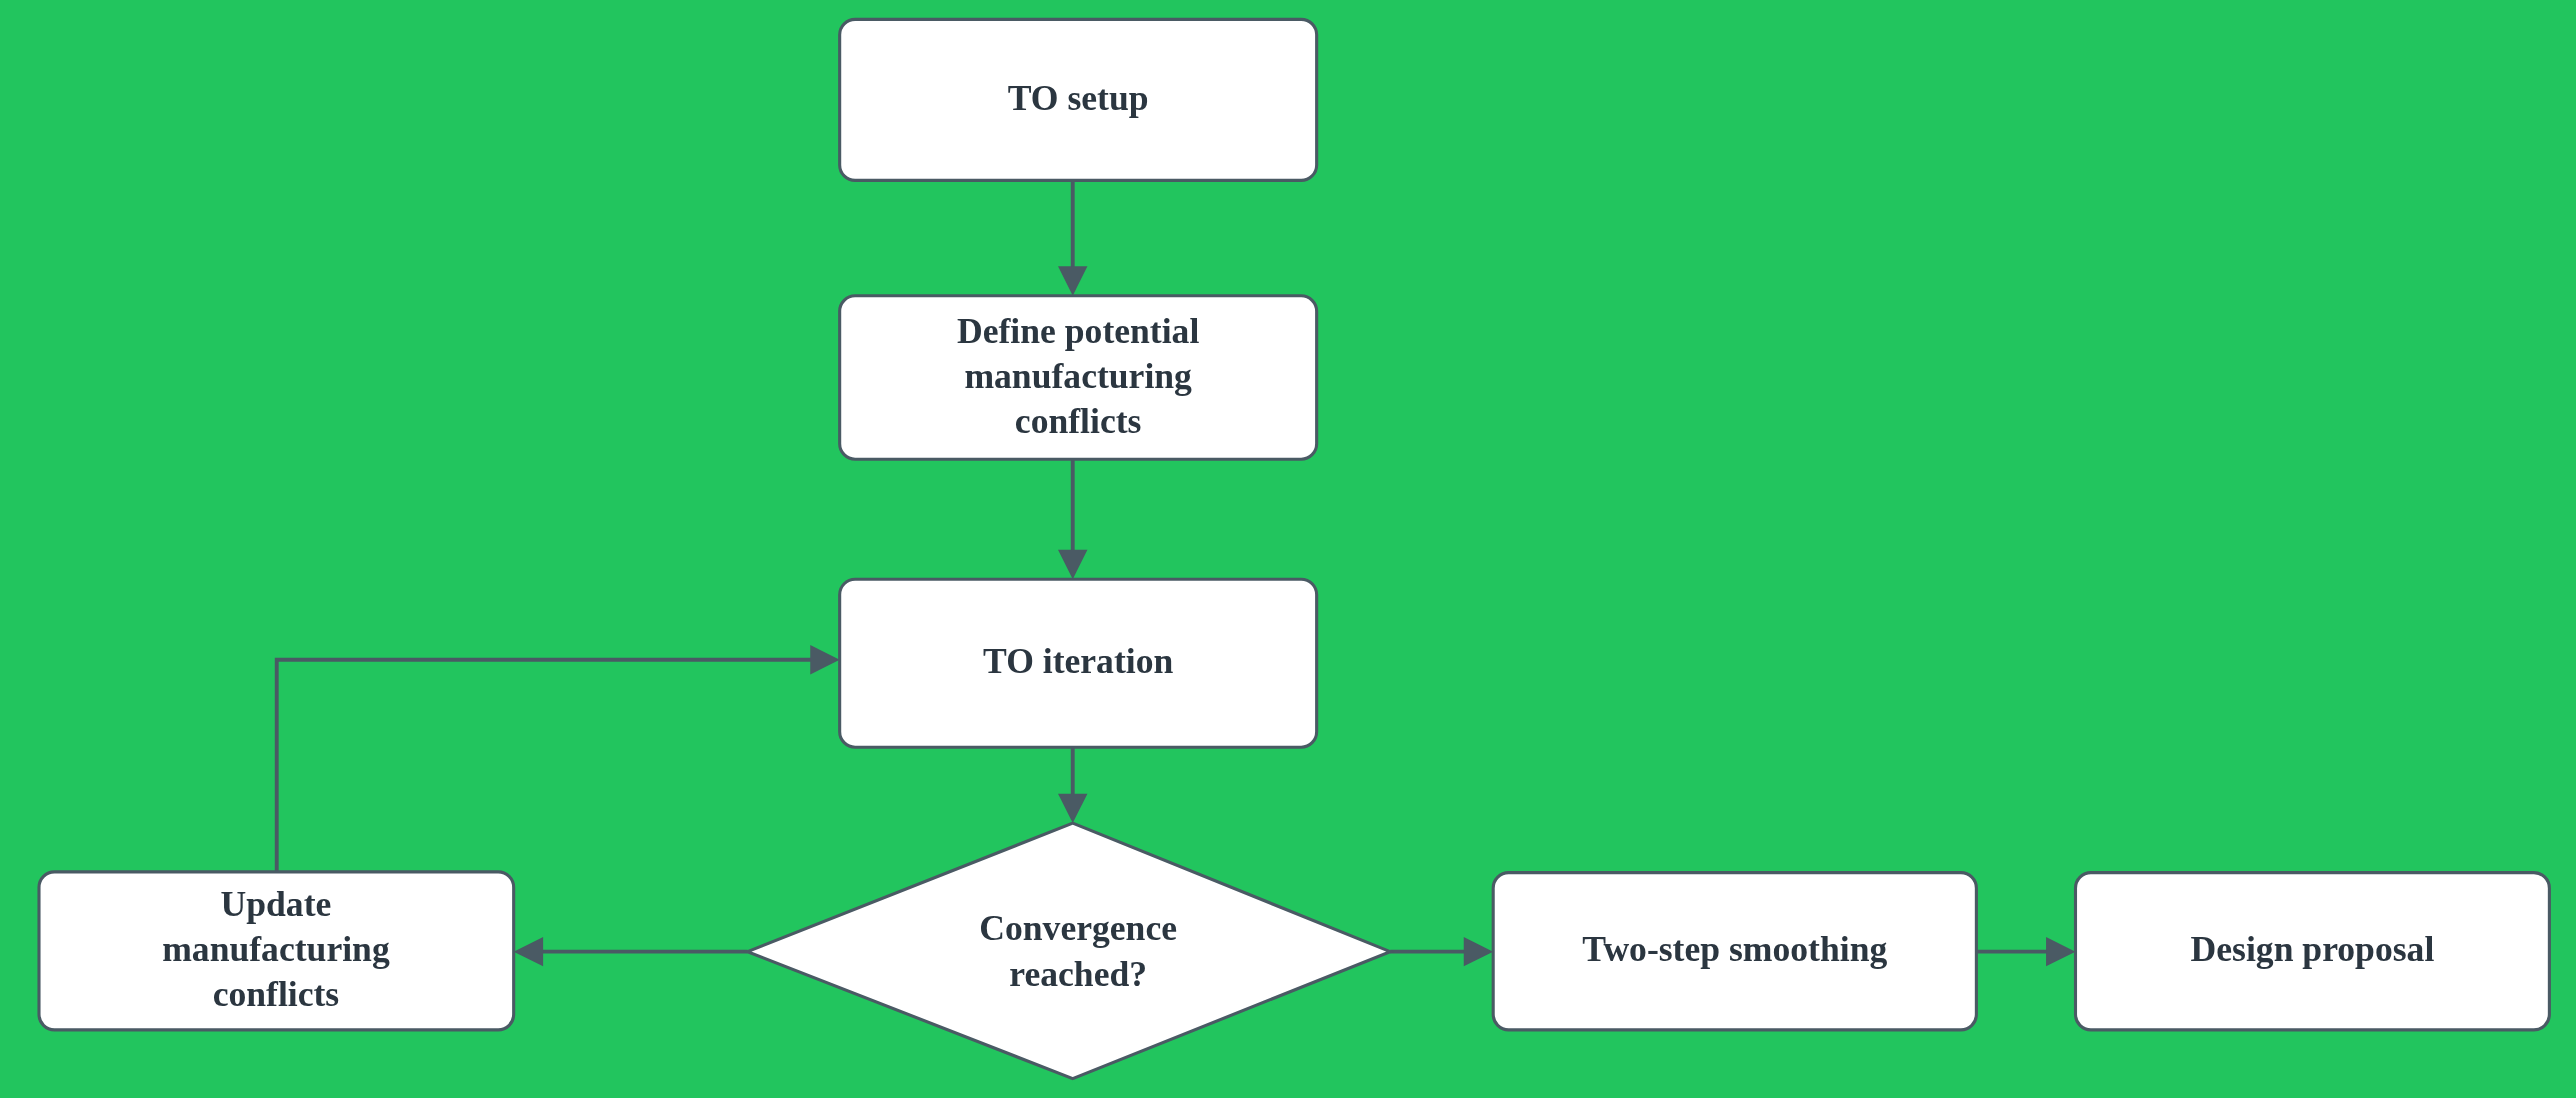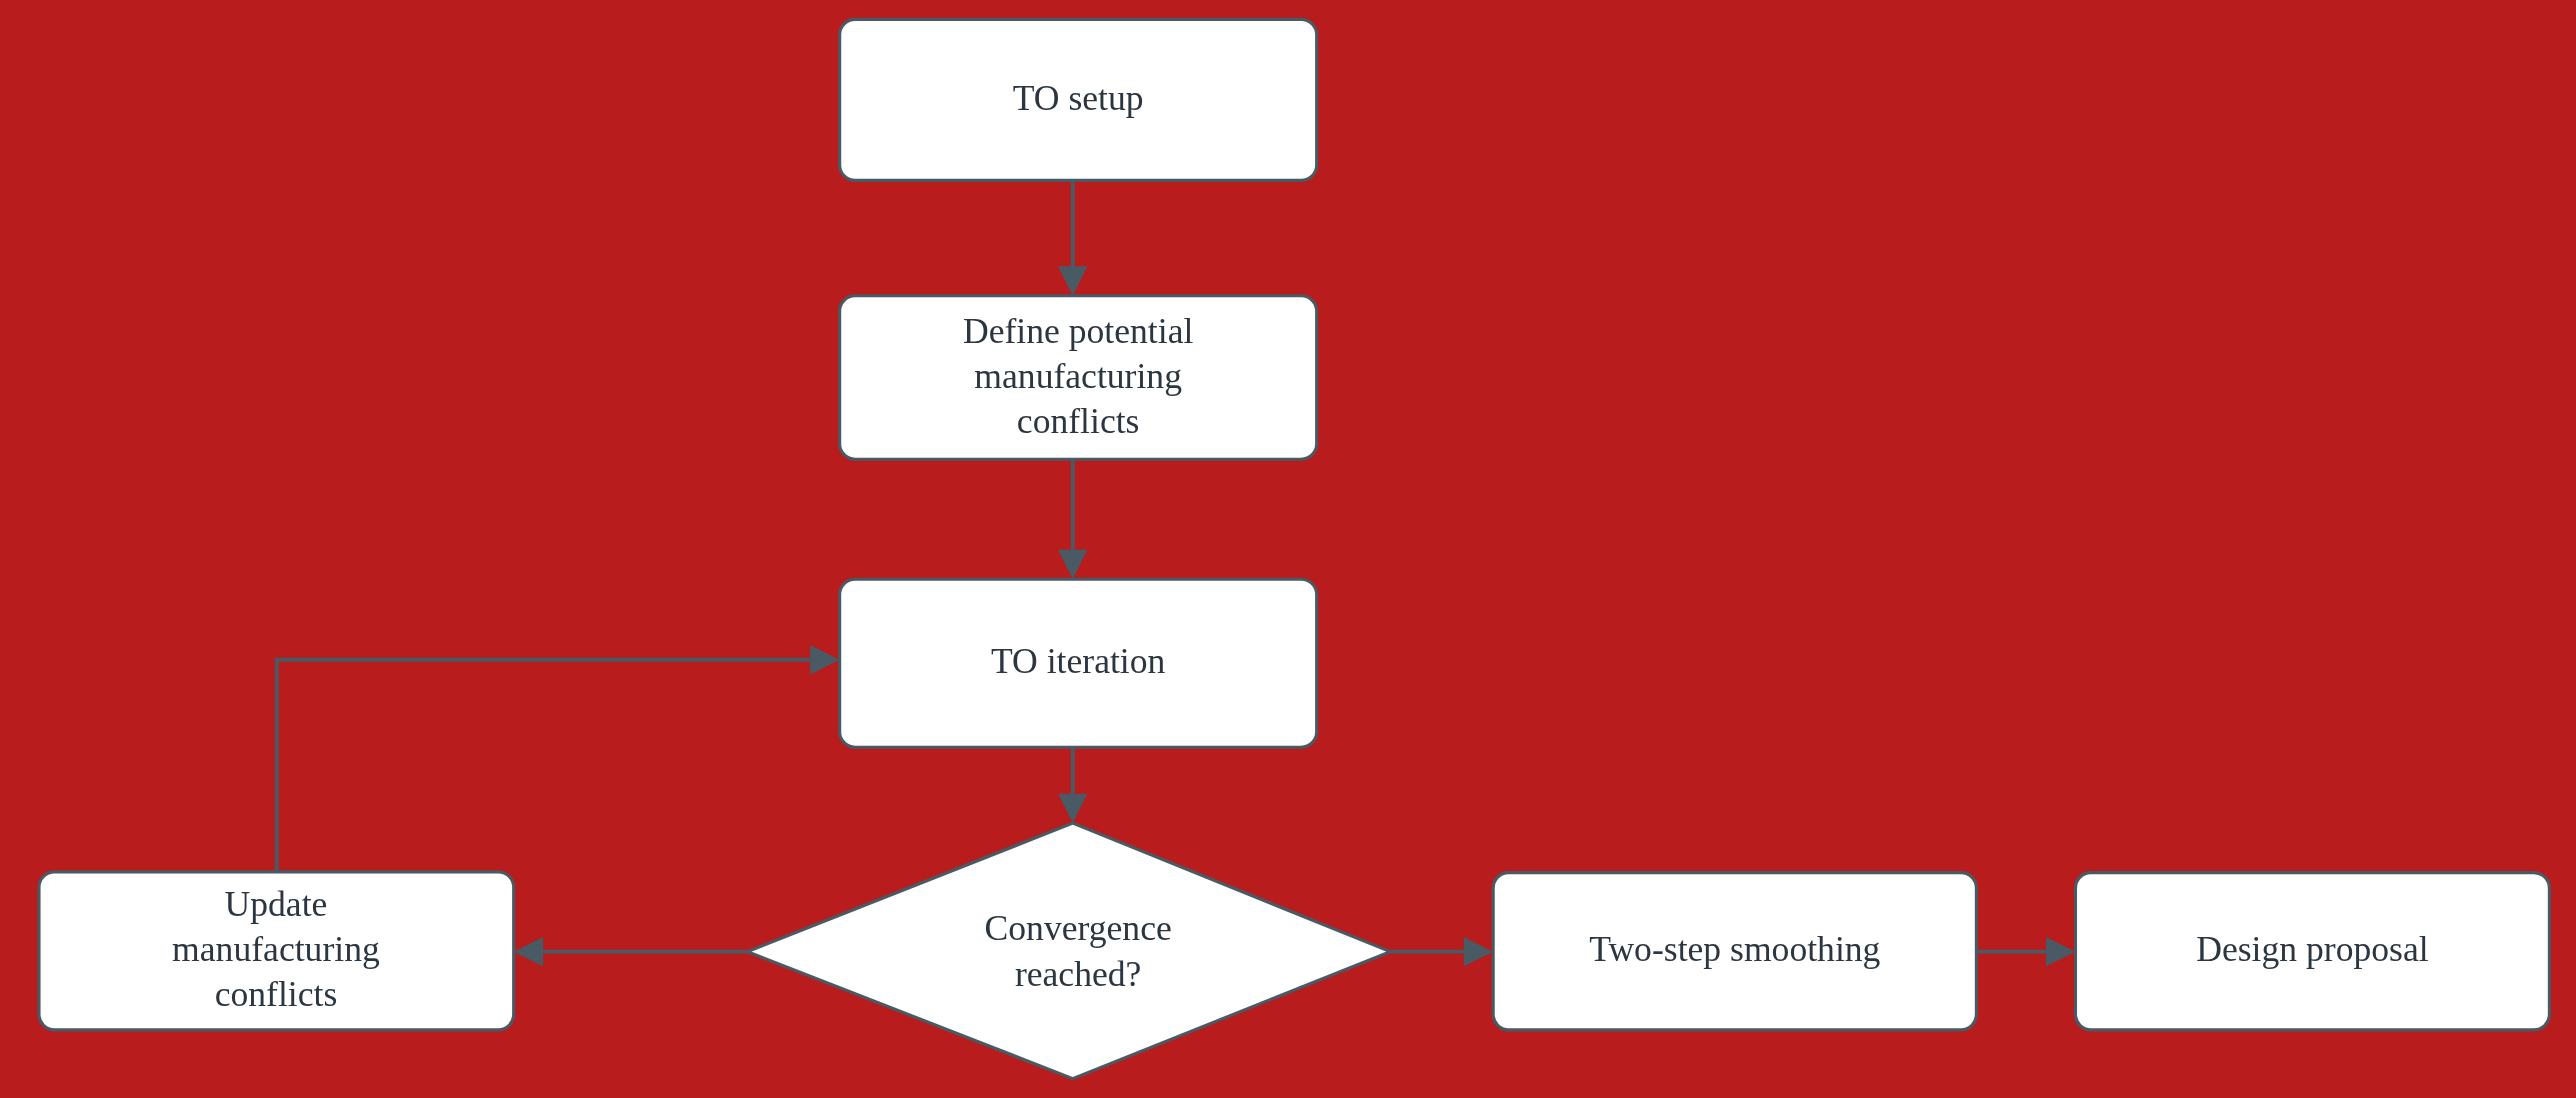--- a/index.html
+++ b/index.html
@@ -10,21 +10,22 @@
   body {
     width: 2576px;
     height: 1098px;
     overflow: hidden;
     font-family: "Liberation Serif", "DejaVu Serif", serif;
   }
   #diagram-root {
     position: relative;
     width: 2576px;
     height: 1098px;
-    background: #b91c1c;
+    background: #22c55e;
+    font-weight: bold;
   }
   svg.flow-canvas {
     display: block;
     width: 2576px;
     height: 1098px;
   }
   .node-shape {
     fill: #ffffff;
     stroke: #4a5a64;
     stroke-width: 4;

